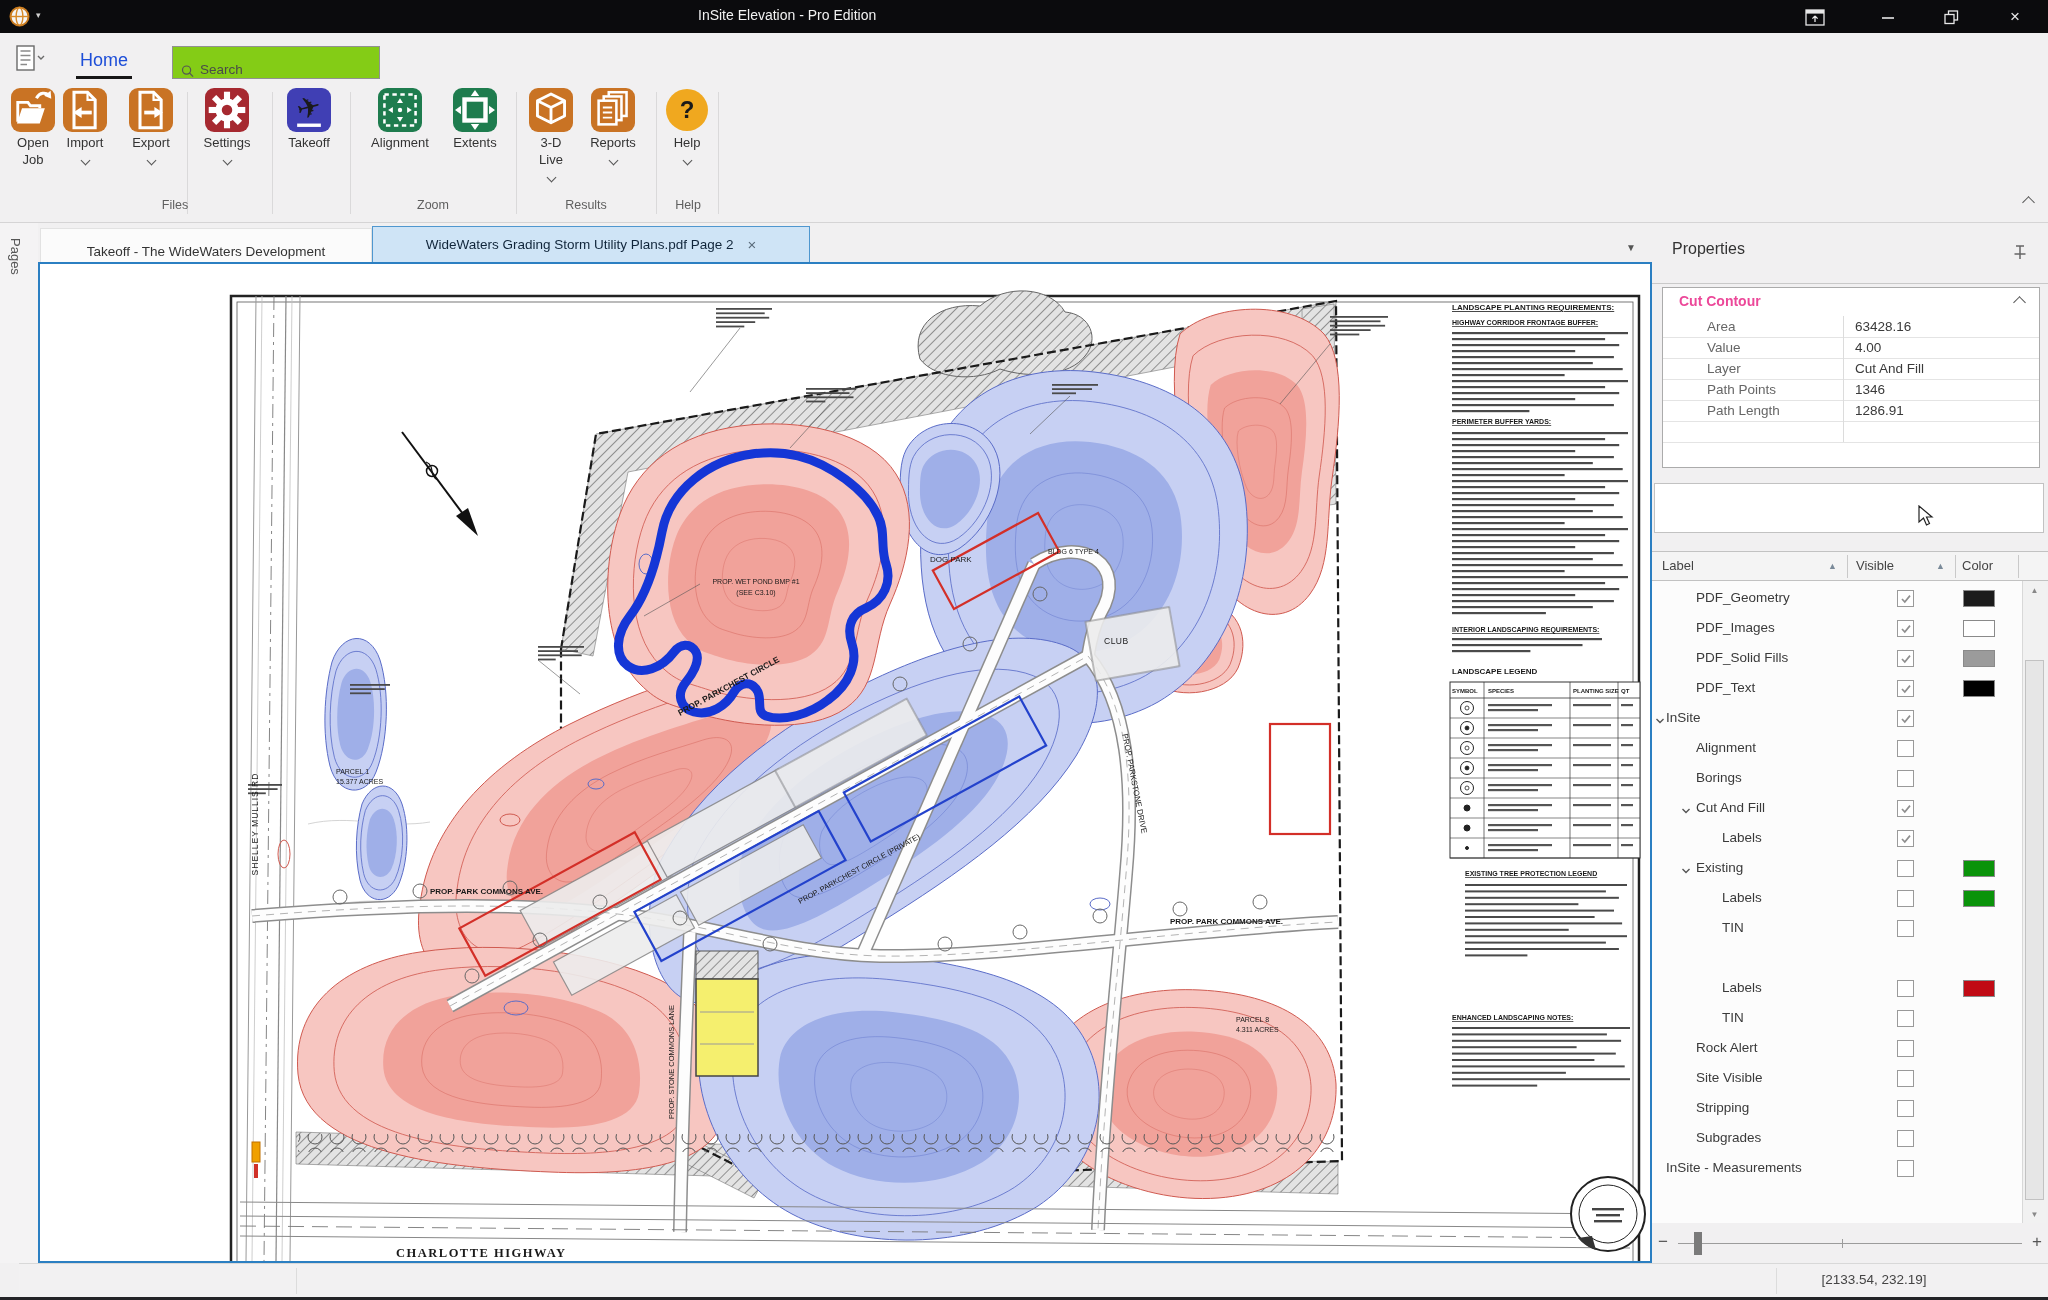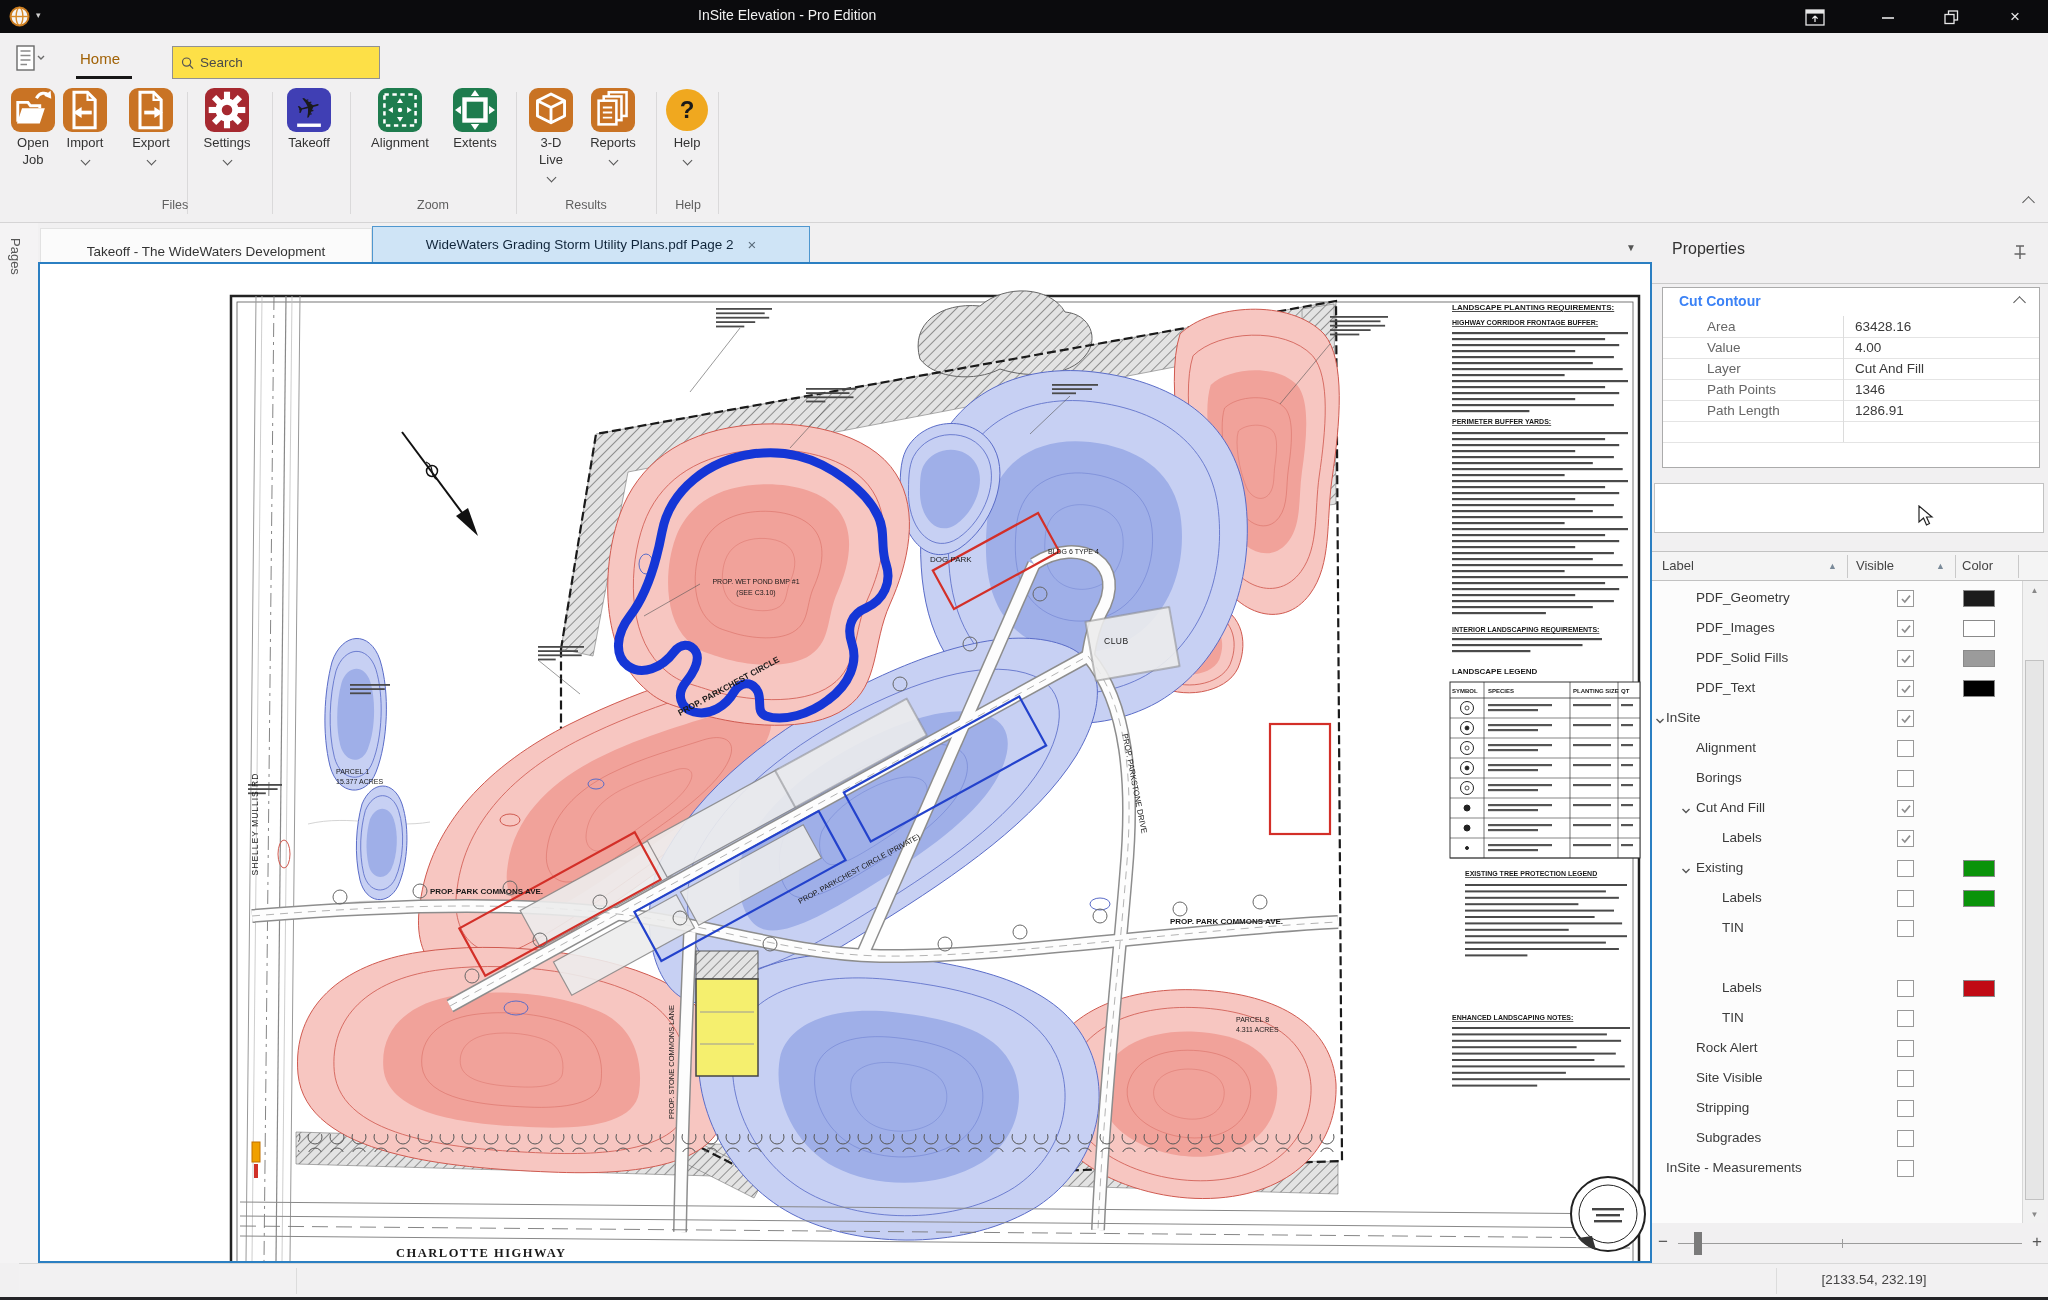--- a/index.html
+++ b/index.html
@@ -6,23 +6,23 @@
   body{width:2048px;height:1300px;position:relative;overflow:hidden;background:#f1f0f1;
        font-family:"Liberation Sans",sans-serif;color:#333;}
   .abs{position:absolute;}
   
   #titlebar{position:absolute;left:0;top:0;width:2048px;height:33px;background:#0b0b0d;}
   #app-title{position:absolute;left:698px;top:7px;font-size:14px;color:#f2f2f2;}
   .tb-ctrl{position:absolute;top:6px;width:30px;height:22px;display:flex;align-items:center;justify-content:center;color:#e8e8e8;}
   
   #ribbon{position:absolute;left:0;top:33px;width:2048px;height:189px;background:#f1f0f1;border-bottom:1px solid #d5d4d5;}
   #menu-btn{position:absolute;left:12px;top:44px;width:36px;height:32px;}
-  #home-tab{position:absolute;left:76px;top:50px;font-size:15px;color:#a16207;padding:0 4px;}
+  #home-tab{position:absolute;left:76px;top:50px;font-size:18px;color:#1d4ed8;padding:0 4px;}
   #home-underline{position:absolute;left:76px;top:76px;width:56px;height:3px;background:#161616;}
-  #searchbox{position:absolute;left:172px;top:46px;width:206px;height:31px;background:#fde047;border:1px solid #919191;display:flex;align-items:center;}
+  #searchbox{position:absolute;left:172px;top:46px;width:206px;height:31px;background:#84cc16;border:1px solid #919191;display:flex;align-items:flex-end;}
   #searchbox input{border:none;outline:none;flex:1;font-size:13.5px;font-family:"Liberation Sans",sans-serif;color:#333;background:transparent;margin-left:4px;}
   #searchbox input::placeholder{color:#4a4a4a;opacity:1;}
   .rbtn{position:absolute;top:88px;width:58px;text-align:center;cursor:default;}
   .tile{width:44px;height:44px;border-radius:9px;margin:0 auto;display:flex;align-items:center;justify-content:center;}
   .rlab{font-size:13px;color:#333;line-height:1.3;margin-top:3px;}
   .chev{display:inline-block;width:6px;height:6px;border-right:1.6px solid #555;border-bottom:1.6px solid #555;transform:rotate(45deg);margin-top:1px;}
   .chev-up{display:inline-block;width:8px;height:8px;border-left:1.7px solid #555;border-top:1.7px solid #555;transform:rotate(45deg);}
   .rdiv{position:absolute;top:92px;height:122px;width:1px;background:#dad9da;}
   .rgroup{position:absolute;top:198px;font-size:12.5px;color:#5f5f5f;width:100px;text-align:center;}
   
@@ -47,21 +47,21 @@
   .blob.blue>use.l1{fill:none;transform:scale(.83);}
   .blob.blue>use.m{fill:#9fafe8;stroke:none;transform:scale(.6);}
   .blob.blue>use.l2{fill:none;transform:scale(.42);}
   .blob.blue>use.l3{fill:none;stroke:#3d50b8;transform:scale(.24);}
   text{font-family:"Liberation Sans",sans-serif;fill:#1a1a1a;}
   .eng{font-family:"Liberation Serif",serif;font-weight:bold;}
   
   #panel-title{position:absolute;left:1672px;top:240px;font-size:16px;color:#333;}
   #panel-divider{position:absolute;left:1652px;top:283px;width:396px;height:1px;background:#c9c9c9;}
   #prop-box{position:absolute;left:1662px;top:287px;width:378px;height:181px;background:#fff;border:1px solid #ababab;box-sizing:border-box;}
-  #prop-head{position:absolute;left:16px;top:5px;font-size:14px;font-weight:bold;color:#3b82f6;}
+  #prop-head{position:absolute;left:16px;top:5px;font-size:14px;font-weight:bold;color:#ec4899;}
   .prow{position:absolute;left:0;width:376px;height:21px;border-bottom:1px solid #e4e4e4;}
   .prow .pl{position:absolute;left:44px;top:3px;font-size:13.5px;color:#666;}
   .prow .pv{position:absolute;left:192px;top:3px;font-size:13.5px;color:#3a3a3a;}
   .prow .pd{position:absolute;left:180px;top:0;width:1px;height:21px;background:#dcdcdc;}
   #empty-box{position:absolute;left:1654px;top:483px;width:390px;height:50px;background:#fff;border:1px solid #c2c2c2;box-sizing:border-box;}
   #layer-header{position:absolute;left:1652px;top:551px;width:396px;height:30px;background:#f4f4f4;border-top:1px solid #c2c2c2;border-bottom:1px solid #c2c2c2;box-sizing:border-box;font-size:13px;color:#444;}
   .lh-div{position:absolute;top:3px;width:1px;height:23px;background:#c9c9c9;}
   .sortarrow{position:absolute;top:9px;font-size:9px;color:#7a8a99;}
   #layer-bg{position:absolute;left:1652px;top:581px;width:370px;height:642px;background:#fcfcfc;}
   #layer-rows{position:absolute;left:1652px;top:584px;width:370px;height:640px;}

